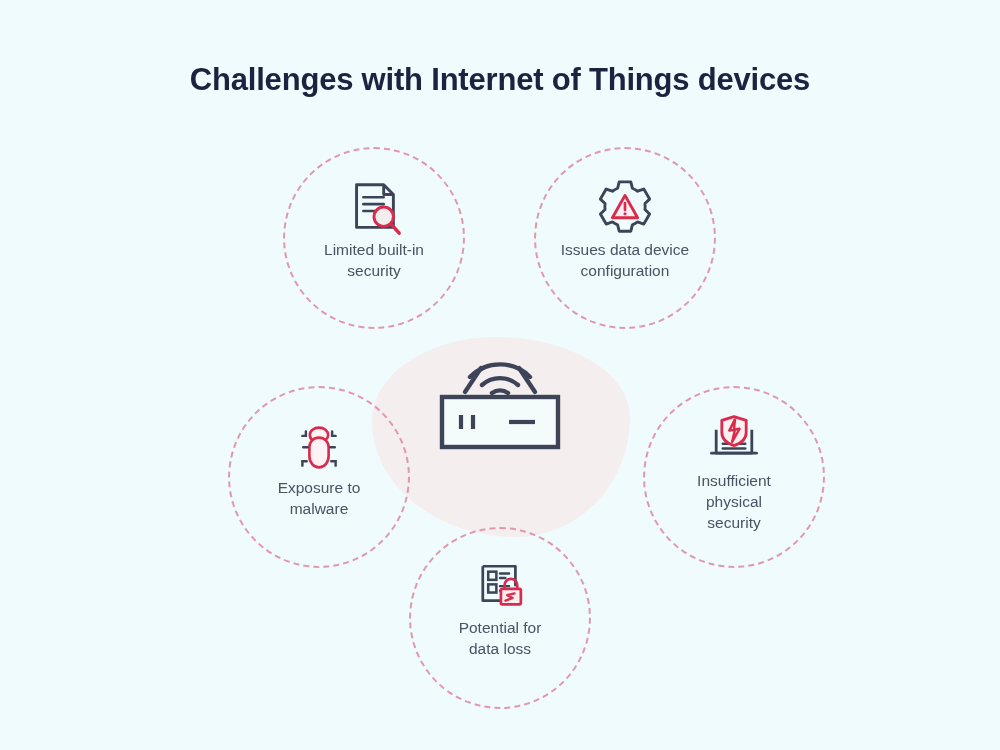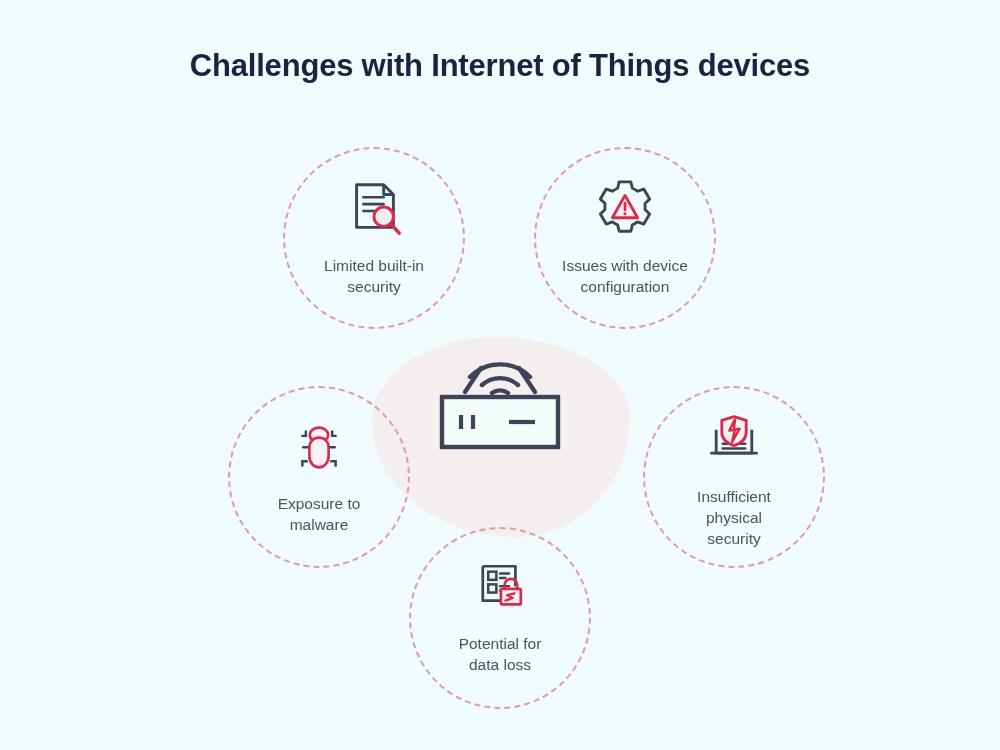--- a/index.html
+++ b/index.html
@@ -16,21 +16,21 @@
   }
   .stage {
     position: relative;
     width: 1000px;
     height: 750px;
     background: #effbfc;
   }
   .page-title {
     position: absolute;
     left: 0;
-    top: 48px;
+    top: 62px;
     width: 1000px;
     text-align: center;
     font-size: 31px;
     font-weight: bold;
     color: #1c2340;
     letter-spacing: -0.2px;
   }
 
   
   .center-blob {
@@ -62,21 +62,21 @@
     flex-direction: column;
     align-items: center;
     justify-content: flex-start;
   }
   .node .icon-slot {
     display: flex;
     align-items: center;
     justify-content: center;
   }
   .node .node-label {
-    margin-top: 16px;
+    margin-top: 0;
     text-align: center;
     font-size: 15.5px;
     line-height: 21px;
     color: #4a5264;
     white-space: pre-line;
     padding: 0 8px;
   }
 
   #node-0 { left: 283px; top: 147px; width: 182px; height: 182px; padding-top: 28px; }
   #node-1 { left: 534px; top: 147px; width: 182px; height: 182px; padding-top: 28px; }
@@ -134,21 +134,21 @@
       <svg viewBox="0 0 64 64" width="62" height="62">
         <path d="M26 5 H38 L39.6 11.6 A22 22 0 0 1 45 14.7 L51.4 12.4 L57.4 22.8 L52.6 27.4
                  A22 22 0 0 1 52.6 33.6 L57.4 38.2 L51.4 48.6 L45 46.3 A22 22 0 0 1 39.6 49.4
                  L38 56 H26 L24.4 49.4 A22 22 0 0 1 19 46.3 L12.6 48.6 L6.6 38.2 L11.4 33.6
                  A22 22 0 0 1 11.4 27.4 L6.6 22.8 L12.6 12.4 L19 14.7 A22 22 0 0 1 24.4 11.6 Z" fill="none" stroke="#3e4458" stroke-width="3" stroke-linejoin="round"></path>
         <path d="M32 19 L45 42 H19 Z" fill="#faeff1" stroke="#d92b4b" stroke-width="3" stroke-linejoin="round"></path>
         <path d="M32 27 V34" stroke="#d92b4b" stroke-width="2.8" stroke-linecap="round"></path>
         <circle cx="32" cy="38" r="1.6" fill="#d92b4b"></circle>
       </svg>
     </div>
-    <div class="node-label">Issues with device
+    <div class="node-label">Issues data device
 configuration</div>
   </div>
 
   <div class="node" id="node-2">
     <div class="icon-slot">
       <svg viewBox="0 0 64 64" width="56" height="56">
         <ellipse cx="32" cy="16" rx="10.5" ry="8.5" fill="#fdf2f4" stroke="#d92b4b" stroke-width="3"></ellipse>
         <path d="M21 30 A11 11 0 0 1 43 30 V40 A11 13 0 0 1 21 40 Z" fill="#fdf2f4" stroke="#d92b4b" stroke-width="3"></path>
         <g stroke="#3e4458" stroke-width="2.8" stroke-linecap="round" fill="none">
           <path d="M17 12 V17 H13"></path>

